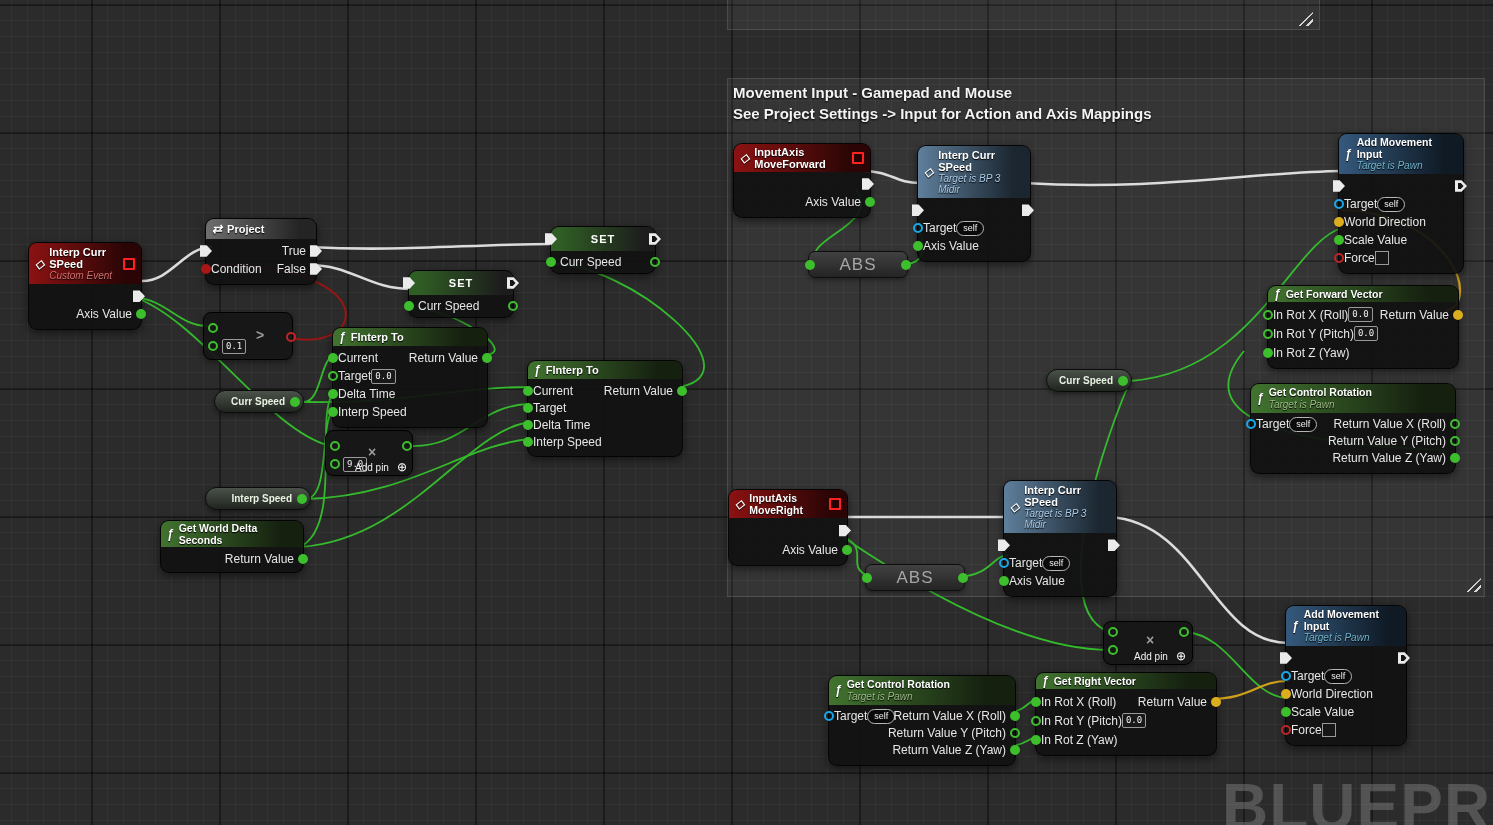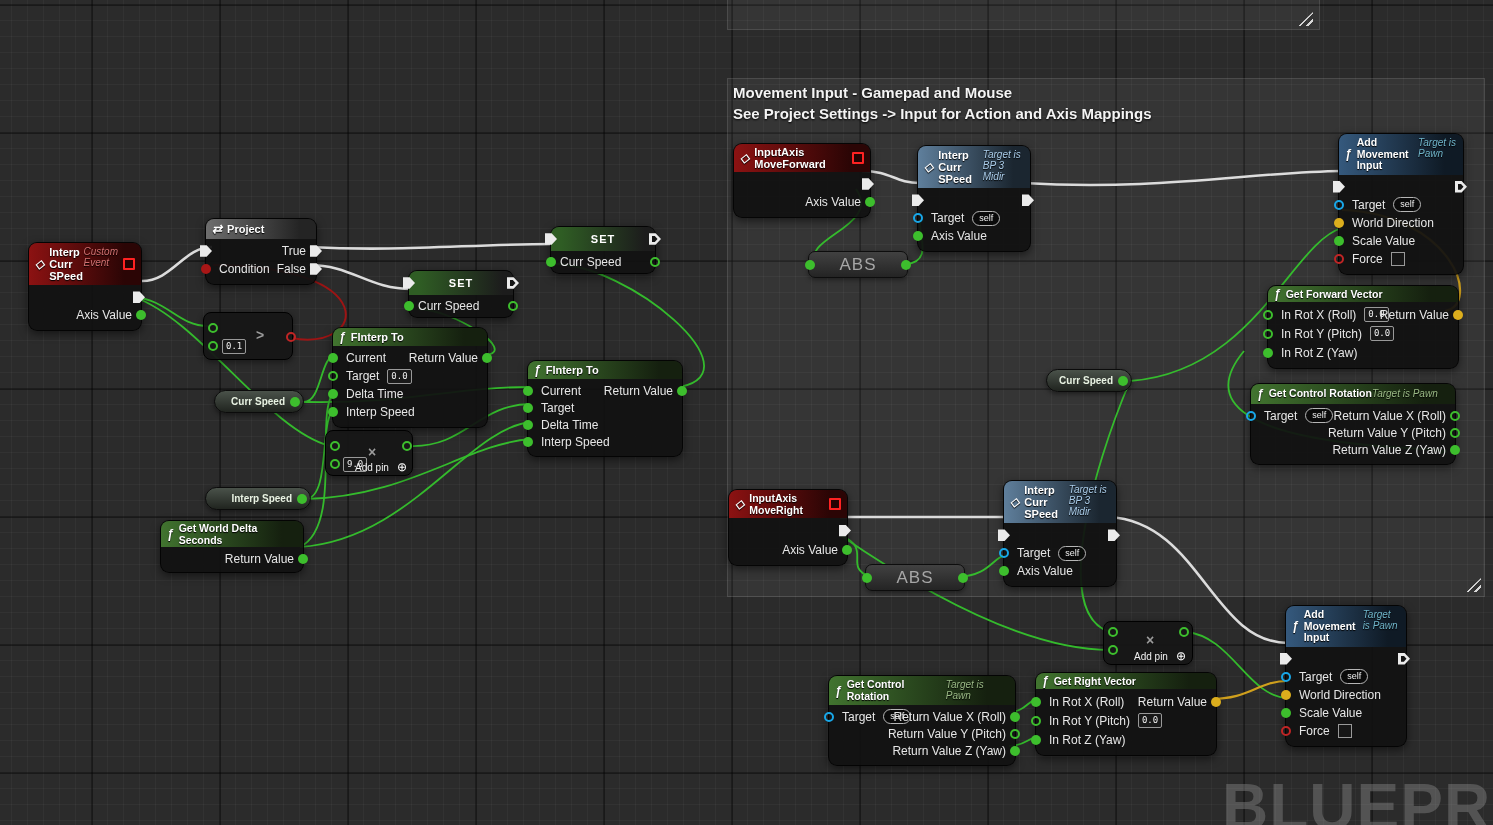--- a/index.html
+++ b/index.html
@@ -17,37 +17,37 @@
     color:rgba(150,150,150,.38);letter-spacing:1px;white-space:nowrap;z-index:0}
   .comment{position:absolute;background:rgba(255,255,255,.05);border:1px solid rgba(255,255,255,.11);z-index:1;box-sizing:border-box}
   .ctitle{font-weight:bold;font-size:15px;line-height:1.38;color:#f4f4f4;text-shadow:0 1px 2px #000;padding:4px 8px 0 5px}
   .rz{position:absolute;width:15px;height:14px;clip-path:polygon(100% 0,100% 100%,0 100%);
     background:repeating-linear-gradient(135deg,#d8d8d8 0 2px,transparent 2px 5px)}
   svg.wires{position:absolute;left:0;top:0;z-index:2;pointer-events:none}
   .node{position:absolute;background:rgba(17,17,17,.93);border:1px solid rgba(0,0,0,.75);
     border-radius:9px;box-shadow:0 3px 9px rgba(0,0,0,.5);z-index:3;box-sizing:border-box;color:#e2e2e2}
   .hdr{display:flex;align-items:center;gap:5px;padding:3px 6px;border-radius:8px 8px 0 0;
     font-weight:bold;font-size:11px;color:#fff;text-shadow:0 1px 1px #000}
-  .hdr .tw{display:flex;flex-direction:row;line-height:1.1}
+  .hdr .tw{display:flex;flex-direction:column;line-height:1.1}
   .sub{font-size:10px;font-style:italic;font-weight:normal}
   .hdr.red{background:linear-gradient(90deg,#8c1212,#2b0505 85%)}
   .hdr.red .sub{color:#d07070}
   .hdr.green{background:linear-gradient(90deg,#41742f,#15200f 85%)}
   .hdr.green .sub{color:#9ab985}
   .hdr.steel{background:linear-gradient(90deg,#5f7f9c,#1b2630 85%)}
   .hdr.steel .sub{color:#a9cbe8}
   .hdr.blue{background:linear-gradient(90deg,#35597d,#0f1a25 85%)}
   .hdr.blue .sub{color:#6fb4c9}
   .hdr.gray{background:linear-gradient(90deg,#6e6e6e,#242424 85%)}
   .ic{font-style:italic;font-weight:bold;font-size:12px;flex:none}
   .evsq{width:8px;height:8px;border:2px solid #ff2222;background:#250202;margin-left:auto;border-radius:1px;flex:none}
   .body{padding:3px 0 6px}
   .row{display:flex;align-items:center;padding:0 8px;gap:4px}
   .r17{height:17px}.r18{height:18px}.r19{height:19px}
-  .in{display:flex;align-items:center;gap:8px;min-width:0}
+  .in{display:flex;align-items:center;gap:0;min-width:0}
   .out{display:flex;align-items:center;gap:4px;margin-left:auto}
   .lbl{font-size:12px;color:#e6e6e6;white-space:nowrap}
   .p{width:10px;height:10px;border-radius:50%;flex:none;box-sizing:border-box}
   .p.f.green{background:#3dbe2d}.p.h.green{border:2px solid #3dbe2d}
   .p.f.red{background:#a81616}.p.h.red{border:2px solid #c02525}
   .p.f.yellow{background:#dcae1d}.p.h.blue{border:2px solid #18a7e8}
   .in .p{margin-left:-13px}.out .p{margin-right:-13px}
   .exec{width:12px;height:12px;background:#ebebeb;clip-path:polygon(0 2%,55% 2%,100% 50%,55% 98%,0 98%);position:relative;flex:none}
   .exec.hollow::after{content:"";position:absolute;left:2.5px;top:3px;width:6px;height:6px;background:#151515;
     clip-path:polygon(0 0,55% 0,100% 50%,55% 100%,0 100%)}

